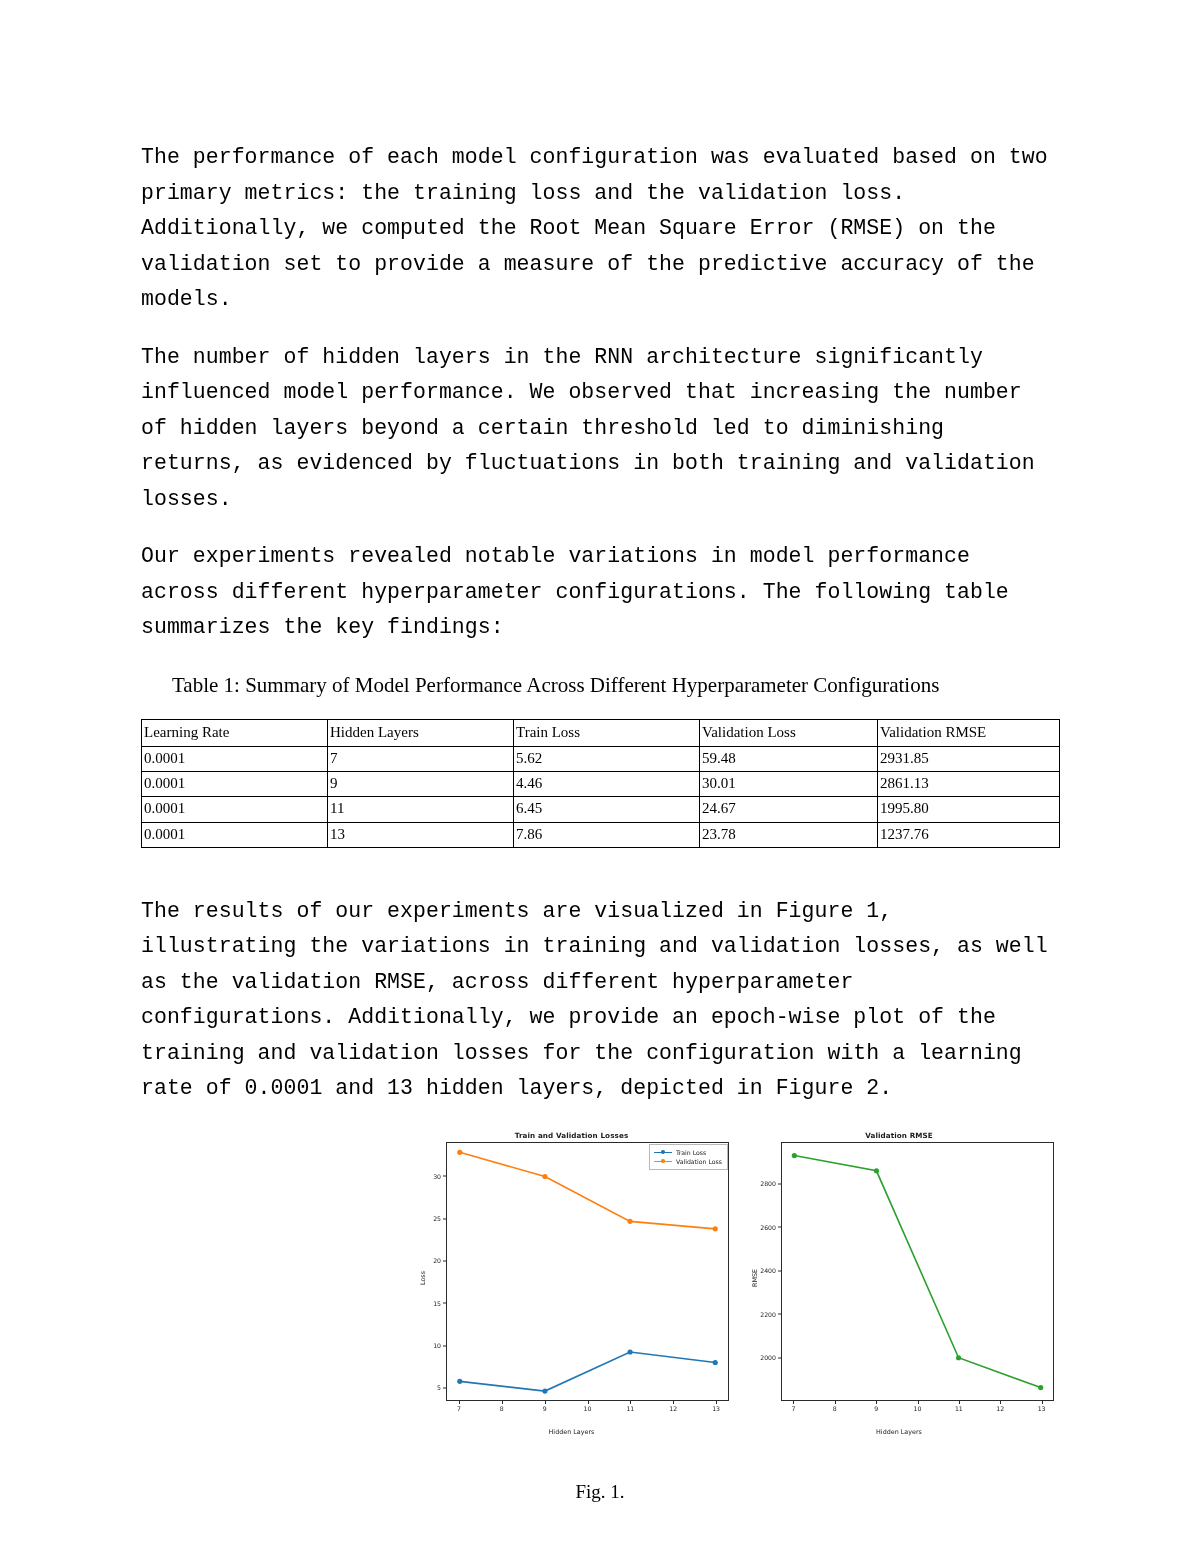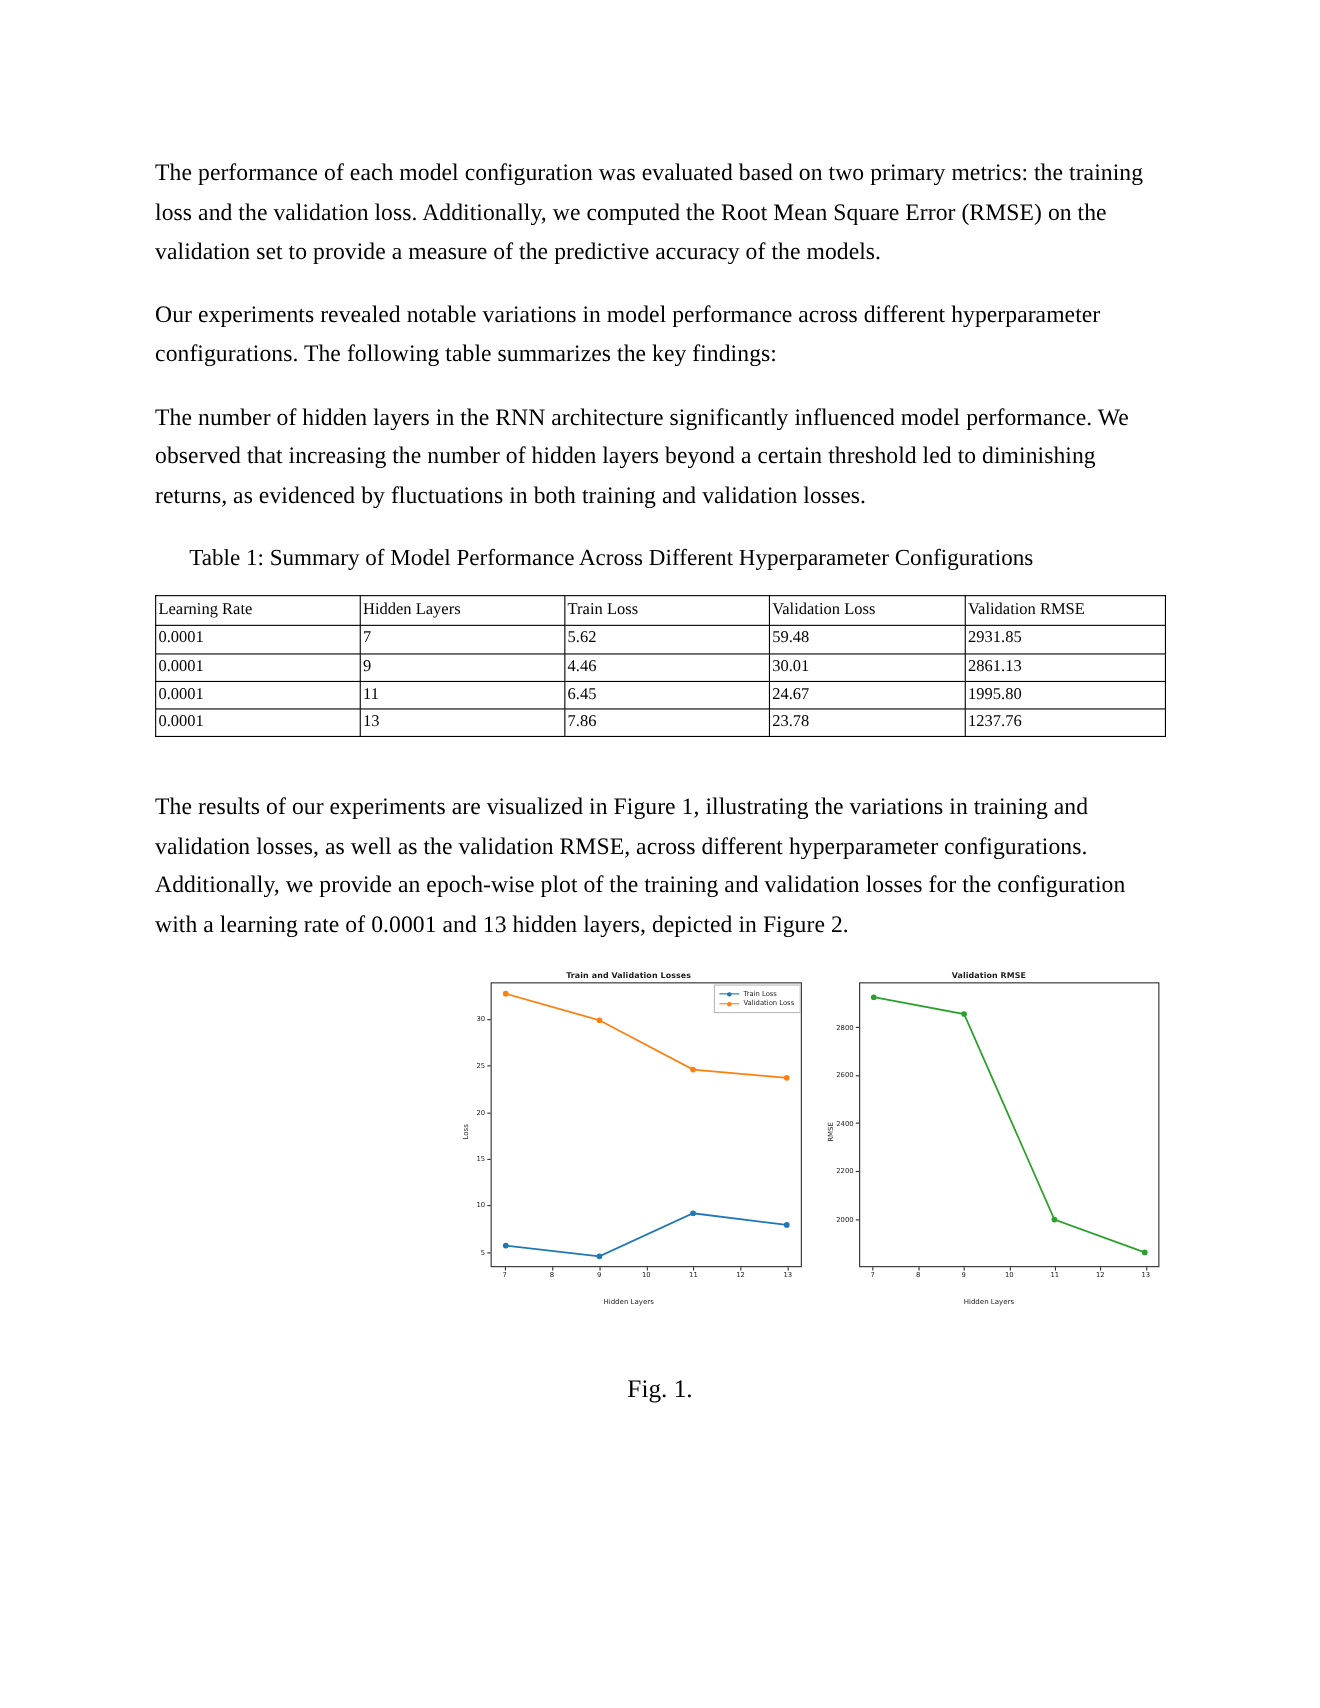--- a/index.html
+++ b/index.html
@@ -30,20 +30,21 @@
     line-height: 1.0;
     margin: 0 0 26px 0;
     letter-spacing: 0.2px;
   }
   p.para {
     font-size: 21.5px;
     line-height: 35.5px;
     margin: 0 0 22px 0;
     text-align: left;
     letter-spacing: 0.05px;
+    font-family: Liberation Mono, monospace;
   }
   .table-caption {
     font-size: 21px;
     line-height: 35px;
     margin: 12px 0 16px 31px;
   }
   table.perf {
     border-collapse: collapse;
     width: 918px;
     table-layout: fixed;
@@ -201,34 +202,34 @@
   .legend-swatch .mk {
     position: absolute;
     left: 50%; top: 50%;
     width: 3.6px; height: 3.6px;
     margin-left: -1.8px; margin-top: -1.8px;
     border-radius: 50%;
   }
 
   .fig-caption {
     text-align: center;
-    font-size: 23px;
-    margin-top: 60px;
+    font-size: 19px;
+    margin-top: 42px;
   }
 </style>
 </head>
 <body>
 
 <div class="page">
   <div class="content">
 
 
     <p class="para">The performance of each model configuration was evaluated based on two primary metrics: the training loss and the validation loss. Additionally, we computed the Root Mean Square Error (RMSE) on the validation set to provide a measure of the predictive accuracy of the models.</p>
+    <p class="para">The number of hidden layers in the RNN architecture significantly influenced model performance. We observed that increasing the number of hidden layers beyond a certain threshold led to diminishing returns, as evidenced by fluctuations in both training and validation losses.</p>
     <p class="para">Our experiments revealed notable variations in model performance across different hyperparameter configurations. The following table summarizes the key findings:</p>
-    <p class="para">The number of hidden layers in the RNN architecture significantly influenced model performance. We observed that increasing the number of hidden layers beyond a certain threshold led to diminishing returns, as evidenced by fluctuations in both training and validation losses.</p>
 
     <div class="table-caption">Table 1: Summary of Model Performance Across Different Hyperparameter Configurations</div>
 
     <table class="perf">
       <colgroup>
         <col class="c0">
           <col class="c1">
           <col class="c2">
           <col class="c3">
           <col class="c4">

